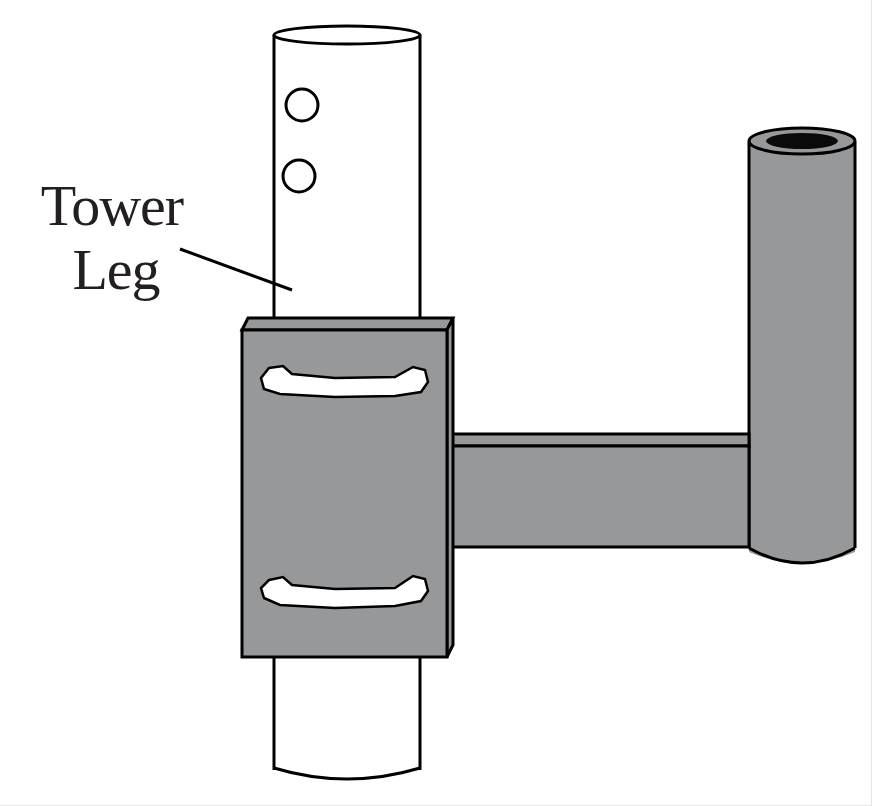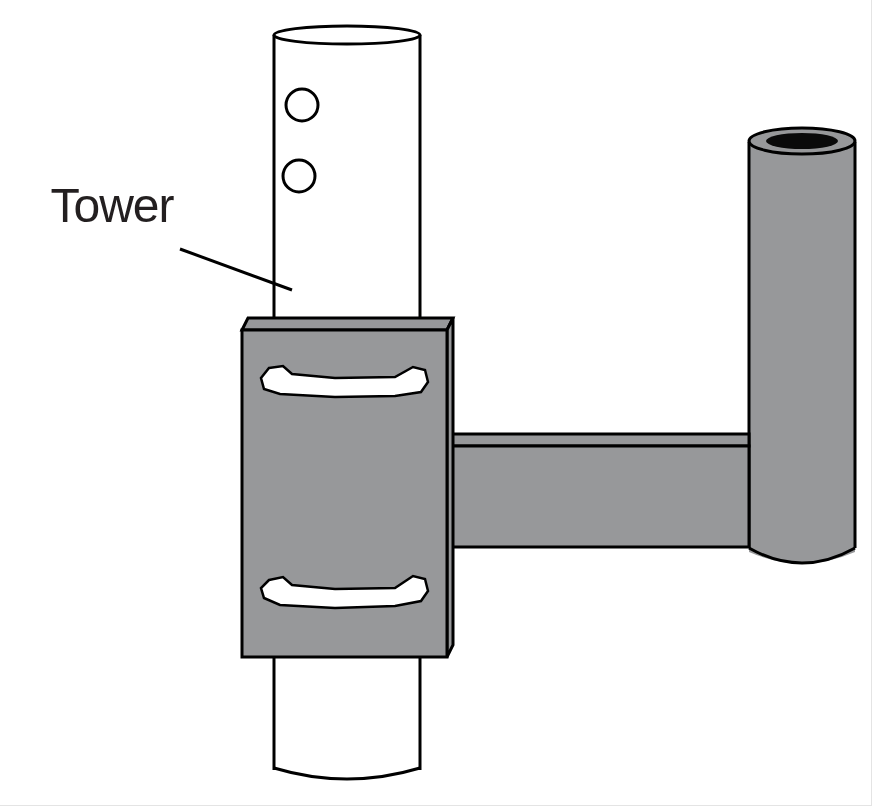--- a/index.html
+++ b/index.html
@@ -5,22 +5,22 @@
     html, body { margin: 0; padding: 0; background: #ffffff; }
     body { width: 872px; height: 806px; overflow: hidden; position: relative; }
     .frame {
       position: absolute; left: 0; top: 0; width: 871px; height: 805px;
       border-right: 1px solid #e4e4e4; border-bottom: 1px solid #e4e4e4;
       box-sizing: content-box;
     }
     svg.art { position: absolute; left: 0; top: 0; }
     .label {
       position: absolute;
-      font-family: Liberation Sans, sans-serif;
-      font-size: 48px;
+      font-family: Liberation Serif, serif;
+      font-size: 58px;
       line-height: 64px;
       color: #231f20;
       text-align: center;
       letter-spacing: -1px;
     }
     .label .l1 { display: block; }
     .label .l2 { display: block; }
   </style>
 </head>
 <body>
@@ -68,13 +68,14 @@
              L395 396 L335 397 L280 394 L264 389 L261 378 Z" fill="#ffffff" stroke="#000" stroke-width="2.5"></path>
     <path d="M269 580 L283 577 L292 585 L335 589 L395 588 L413 576 L425 579 L428 591 L421 601
              L395 606 L335 608 L280 605 L264 598 L261 588 Z" fill="#ffffff" stroke="#000" stroke-width="2.5"></path>
   </g>
 
   <line x1="180" y1="249" x2="292" y2="290" stroke="#000" stroke-width="3"></line>
 </svg>
 
 <div class="label" style="left: 12px; top: 174px; width: 200px;">
   <span class="l1">Tower</span>
+  <span class="l2" style="margin-left: 8px;">Leg</span>
 </div>
 
 </body></html>

